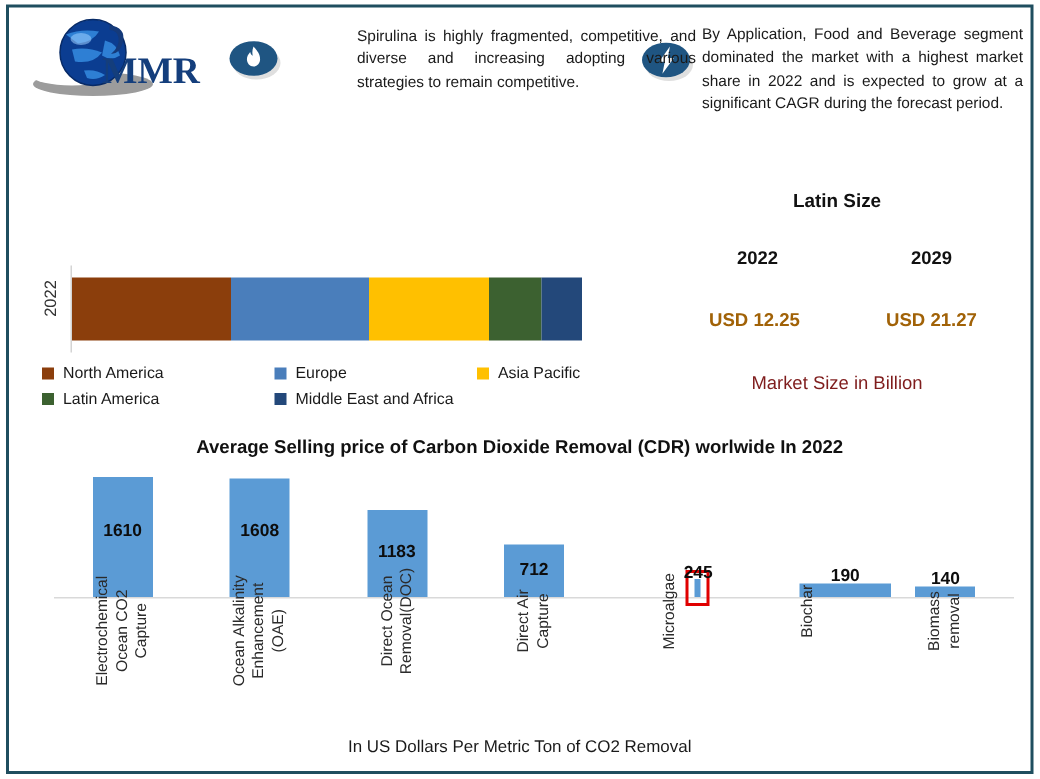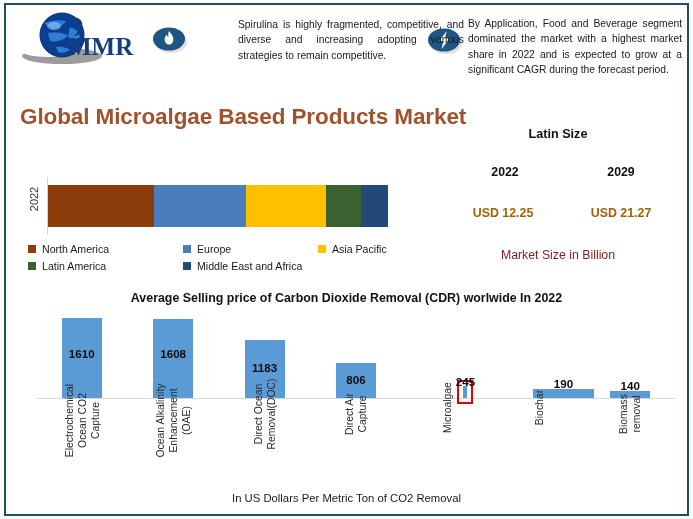--- a/index.html
+++ b/index.html
@@ -217,21 +217,20 @@
         <ellipse cx="18" cy="14" rx="16" ry="11.5" fill="#1f5582"></ellipse>
         <path d="M20.6 5 L13.4 15.1 L17.2 15.1 L15.6 23.2 L23.2 12.6 L19.2 12.6 Z" fill="#ffffff"></path>
       </svg>
     </div>
 
     <div class="blurb" id="blurb-left">Spirulina is highly fragmented, competitive, and diverse and increasing adopting various strategies to remain competitive.</div>
 
     <div class="blurb" id="blurb-right">By Application, Food and Beverage segment dominated the market with a highest market share in 2022 and is expected to grow at a significant CAGR during the forecast period.</div>
   </div>
 
-  <div id="main-title">Global Microalgae Based Products Market</div>
 
   <div id="share-block">
 
     <div id="share-plot">
       <div id="share-cat-label">2022</div>
       <div id="share-axis"></div>
       <div id="share-bar">
           <span title="North America" style="width: 31.2%; background: rgb(139, 62, 12);"></span>
           <span title="Europe" style="width: 27.1%; background: rgb(74, 126, 187);"></span>
           <span title="Asia Pacific" style="width: 23.5%; background: rgb(255, 192, 0);"></span>
@@ -288,21 +287,21 @@
             <span class="cdr-val">1608</span>
           </div>
         </div>
         <div class="cdr-col" style="left: 208.571px; width: 40px;">
           <div class="cdr-bar tall" style="height: 58.4541px;">
             <span class="cdr-val">1183</span>
           </div>
         </div>
         <div class="cdr-col" style="left: 300px; width: 40px;">
           <div class="cdr-bar mid" style="height: 35.1812px;">
-            <span class="cdr-val">806</span>
+            <span class="cdr-val">712</span>
           </div>
         </div>
         <div class="cdr-col" style="left: 391.429px; width: 40px; padding-left: 36px;">
           <div class="cdr-bar low hl" style="height: 12.1059px;">
             <span class="cdr-val">245</span>
           </div>
         </div>
         <div class="cdr-col" style="left: 497px; width: 61px;">
           <div class="cdr-bar flat" style="height: 9.38824px;">
             <span class="cdr-val">190</span>

